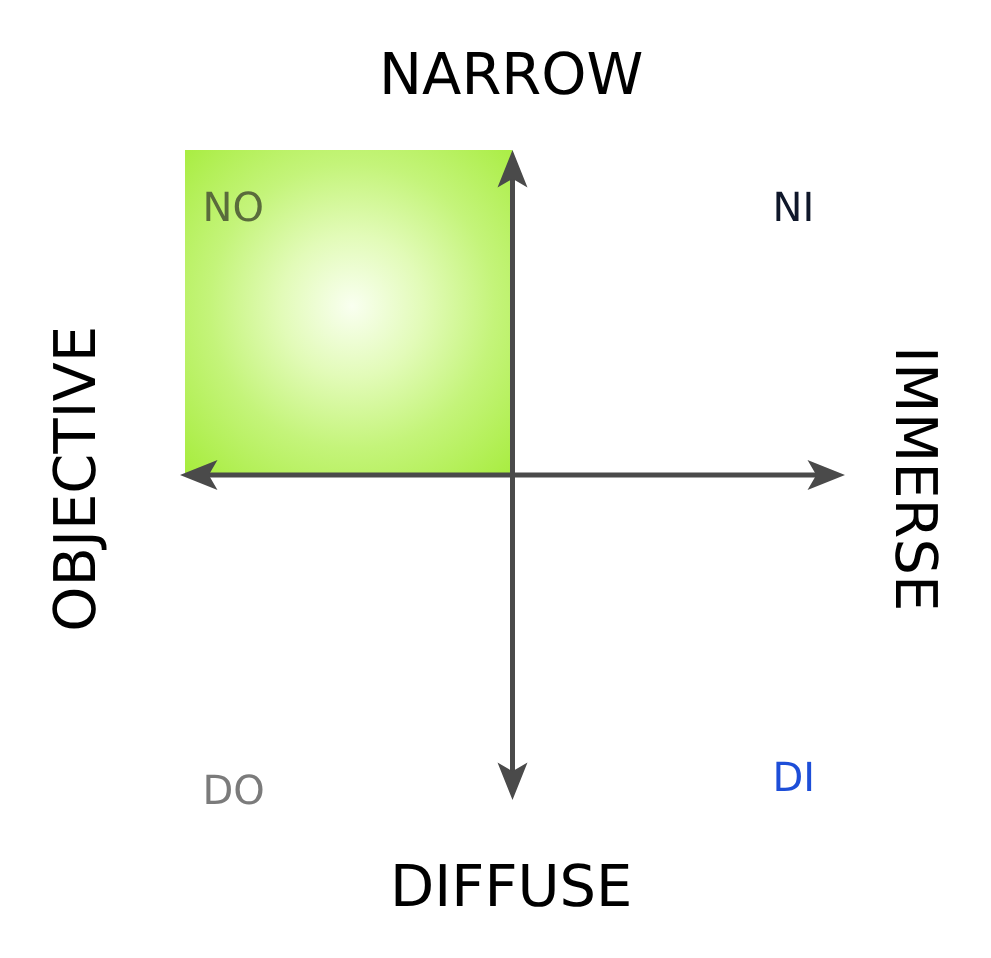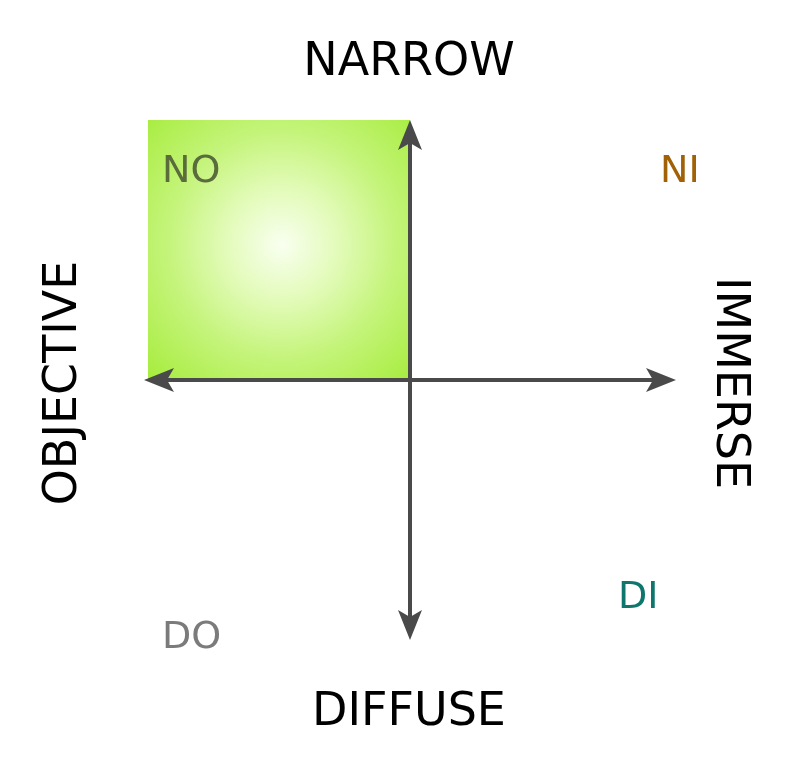--- a/index.html
+++ b/index.html
@@ -1,29 +1,29 @@
 <!DOCTYPE html>
 <html><head>
   <meta charset="utf-8">
   <style>
     html, body { margin: 0; padding: 0; background: #ffffff; }
     body { width: 793px; height: 766px; position: relative; overflow: hidden;
            font-family: "DejaVu Sans", "Liberation Sans", sans-serif; }
     .axis-label { position: absolute; color: #000; font-size: 46px; letter-spacing: 0px; white-space: nowrap; }
-    .quad-label { position: absolute; font-size: 38px; white-space: nowrap; }
+    .quad-label { position: absolute; font-size: 32px; white-space: nowrap; }
     #label-narrow { left: 0; width: 818px; text-align: center; top: 32px; }
     #label-diffuse { left: 0; width: 818px; text-align: center; top: 682px; }
     #label-objective { left: 60px; top: 383px; transform: translate(-50%, -50%) rotate(-90deg); }
     #label-immerse { left: 733px; top: 383px; transform: translate(-50%, -50%) rotate(90deg); }
     #quadrant-no-box { position: absolute; left: 148px; top: 120px; width: 262px; height: 260px;
        background: radial-gradient(circle at 51% 48%, #f9fff0 0%, #e2fbb8 30%, #c4f47a 60%, #a6ec3c 100%); }
     #q-no { left: 162px; top: 147px; color: #5a6b3c; }
-    #q-ni { left: 618px; top: 147px; color: #a16207; margin-left: 42px; }
+    #q-ni { left: 618px; top: 147px; color: #0f172a; }
     #q-do { left: 162px; top: 573px; color: #7b7b7b; margin-top: 40px; }
-    #q-di { left: 618px; top: 573px; color: #0f766e; }
+    #q-di { left: 618px; top: 603px; color: #1d4ed8; }
     svg#axes { position: absolute; left: 0; top: 0; }
   </style>
 </head>
 <body>
 
 <div id="quadrant-no-box"></div>
 
 <svg id="axes" width="793" height="766">
   <g stroke="#4a4a4a" stroke-width="4" fill="#4a4a4a">
     <line x1="410" y1="138" x2="410" y2="622"></line>

